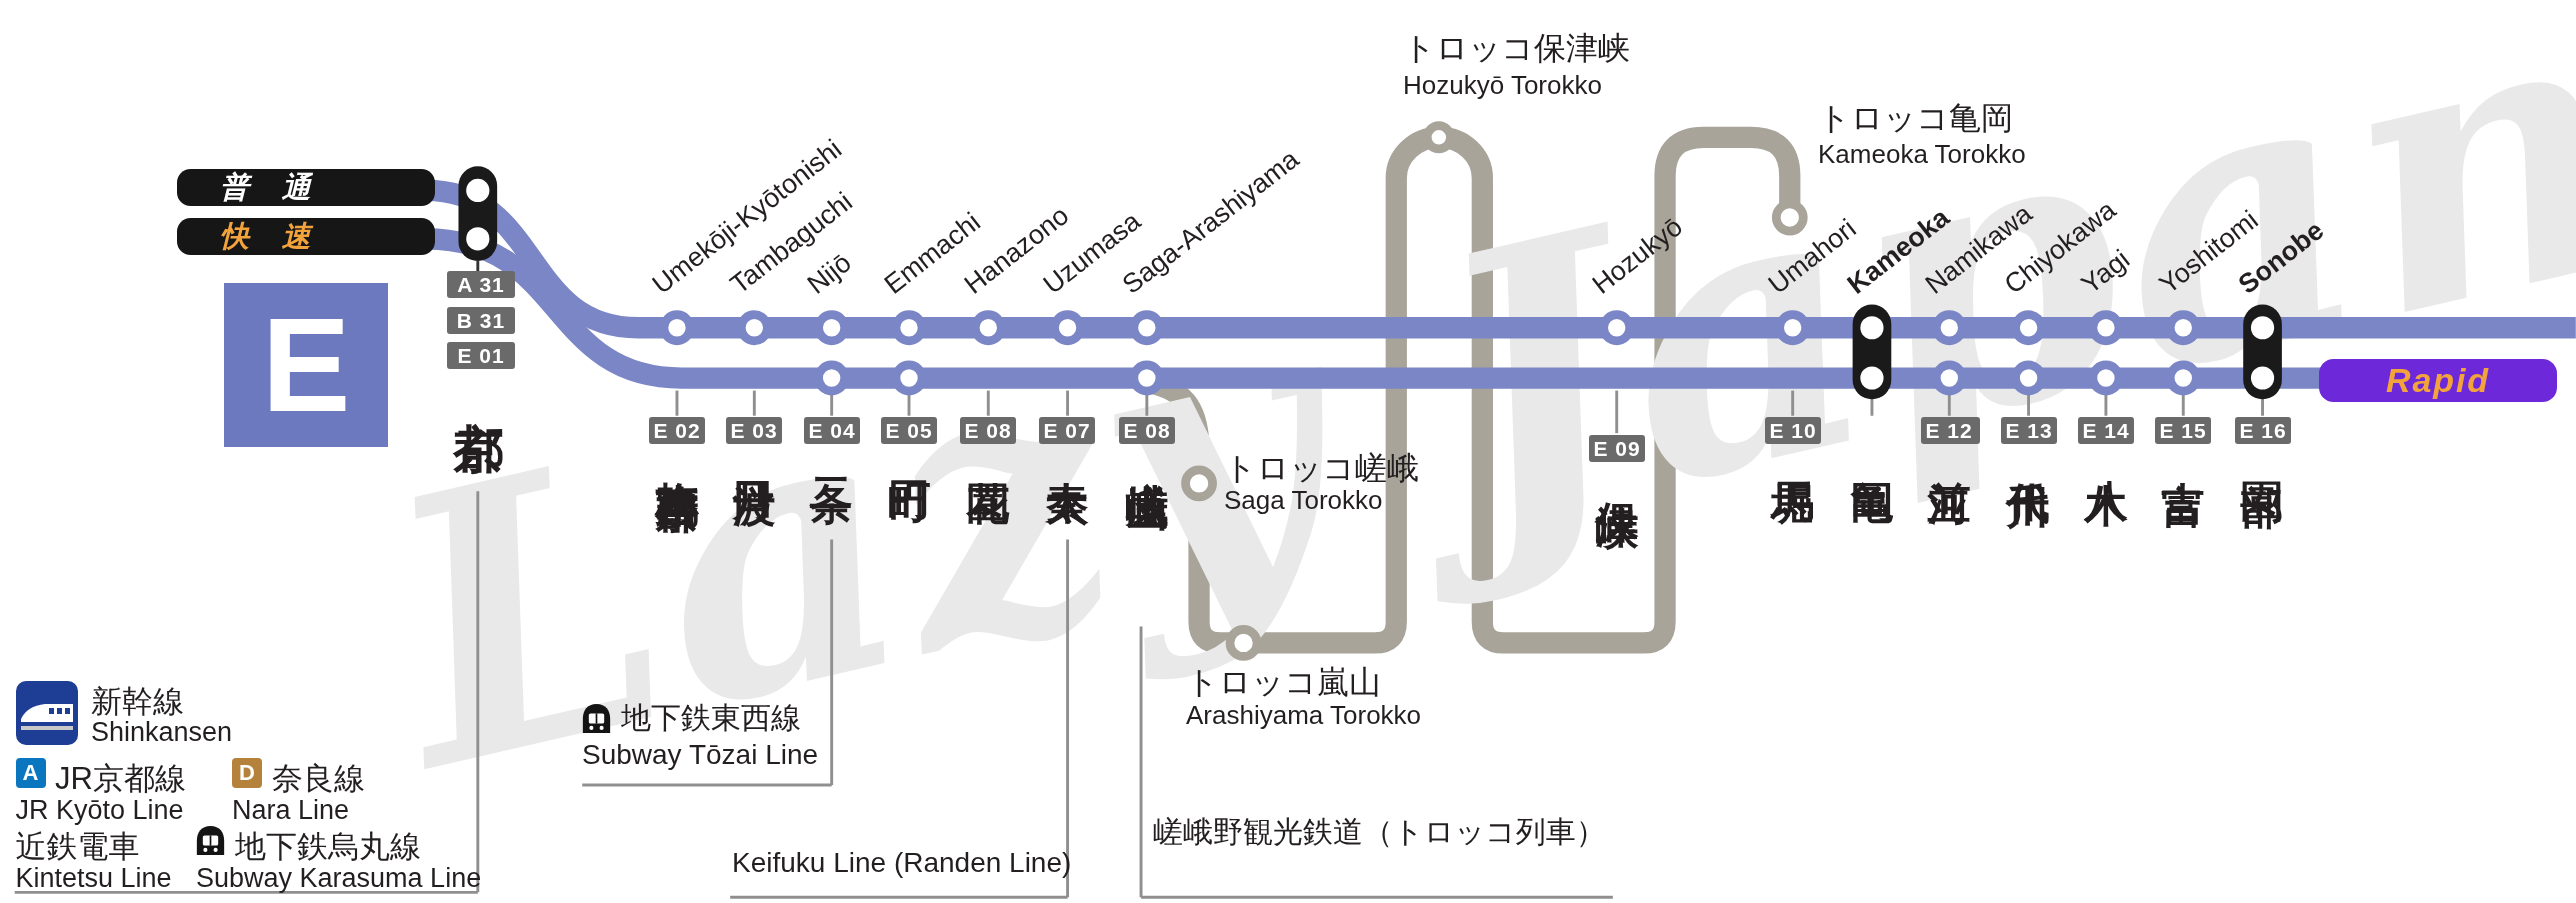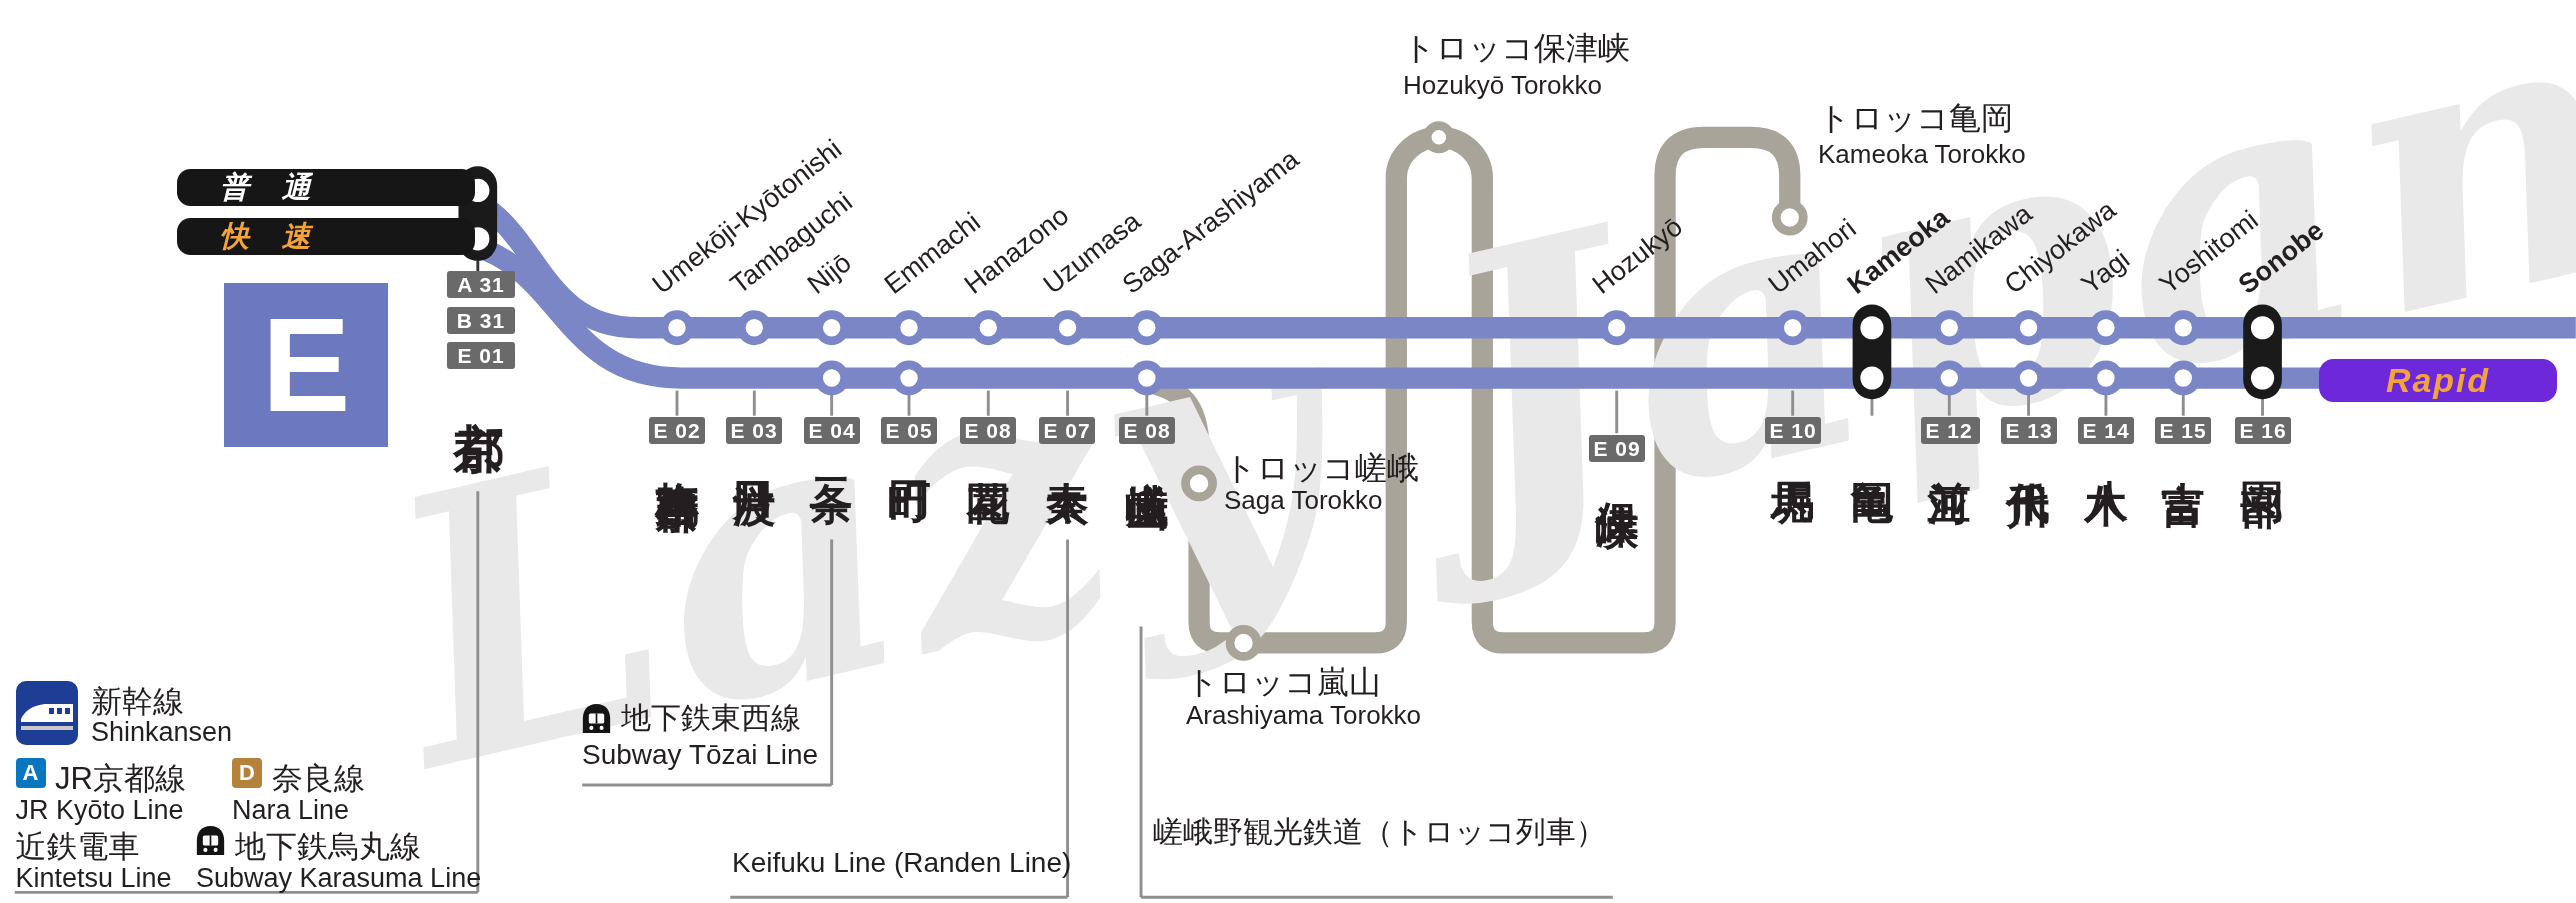--- a/index.html
+++ b/index.html
@@ -6,21 +6,21 @@
   body{width:2576px;height:903px;overflow:hidden;font-family:"Liberation Sans",sans-serif;color:#231f20;}
   #map{position:relative;width:2576px;height:903px;}
   #map svg{position:absolute;left:0;top:0;}
   .layer-torokko{z-index:1;}
   .watermark{position:absolute;left:445px;top:454px;z-index:2;font-family:"DejaVu Serif",serif;
     font-style:italic;font-weight:700;font-size:367px;line-height:1;color:#e9e9e9;
     letter-spacing:5.8px;white-space:nowrap;transform:rotate(-13deg);transform-origin:0 100%;}
   .layer-main{z-index:3;}
   #labels{position:absolute;left:0;top:0;width:2576px;height:903px;z-index:4;}
   .abs{position:absolute;}
-  .svc-badge{position:absolute;left:177px;width:298px;height:37px;background:#161616;border-radius:13.5px;
+  .svc-badge{position:absolute;left:177px;width:258px;height:37px;background:#161616;border-radius:13.5px;
     display:flex;align-items:center;justify-content:space-between;box-sizing:border-box;padding:0 43px;
     font-size:29px;font-weight:700;font-style:italic;color:#fff;}
   .svc-badge span{letter-spacing:1.9px;}
   .e-square{position:absolute;left:224px;top:283px;width:164px;height:164px;background:#6c79bf;
     display:flex;align-items:center;justify-content:center;color:#fff;font-size:133px;font-weight:700;}
   .code-badge{position:absolute;width:56px;height:27px;background:#6a6a6a;color:#fff;border-radius:2.9px;
     font-size:21px;font-weight:700;display:flex;align-items:center;justify-content:center;letter-spacing:1px;}
   .kyoto-code{width:68px;left:447px;}
   .kanji-v{position:absolute;writing-mode:vertical-rl;text-orientation:upright;font-weight:700;
     font-size:43px;line-height:1.02;letter-spacing:1.9px;color:#231f20;width:44px;text-align:center;}

